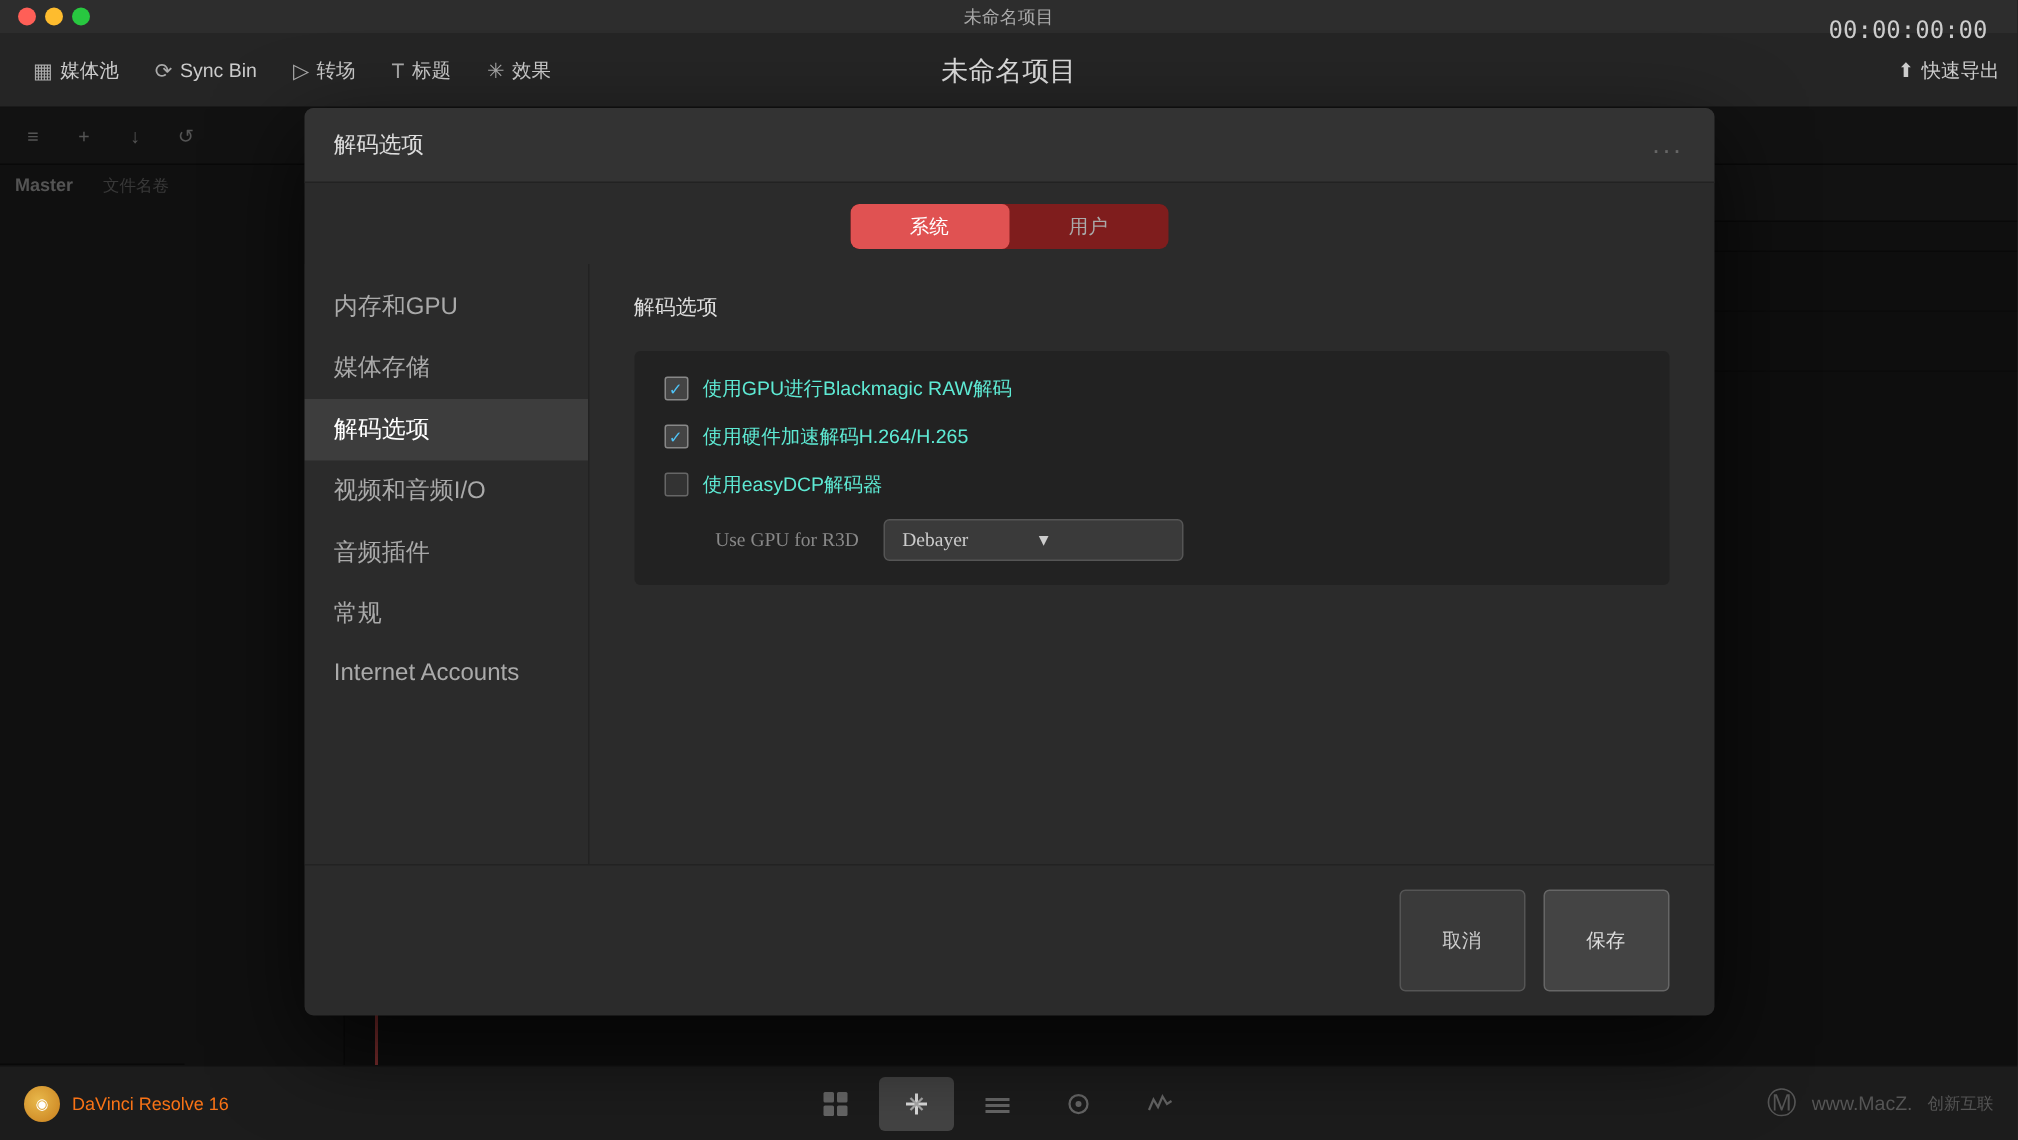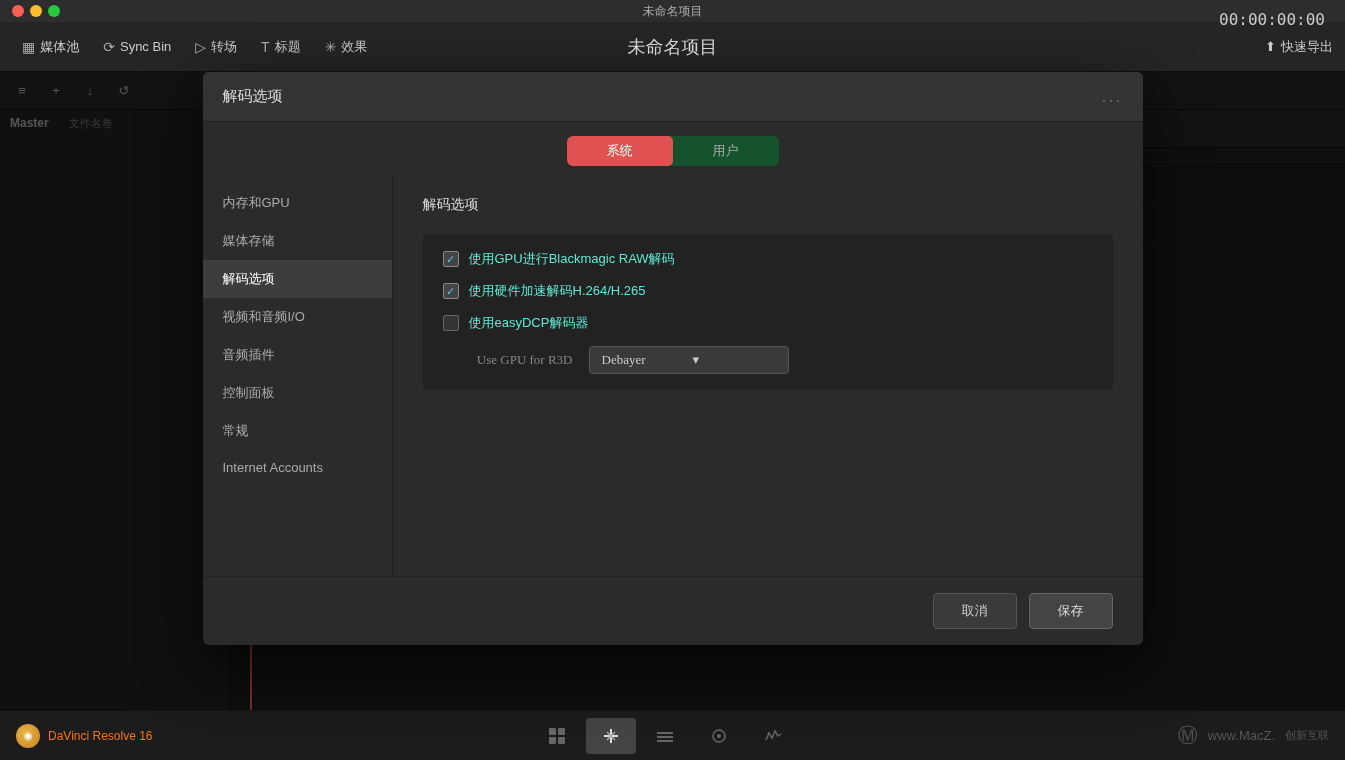--- a/index.html
+++ b/index.html
@@ -292,21 +292,21 @@
     }
 
     
     .dialog-tabs {
       display: flex;
       justify-content: center;
       padding: 14px 0 10px;
     }
     .tab-group {
       display: flex;
-      background: #14532d;
+      background: #7f1d1d;
       border-radius: 6px;
       overflow: hidden;
     }
     .tab-item {
       padding: 6px 40px;
       font-size: 13px;
       cursor: pointer;
       color: #aaa;
     }
     .tab-item.active {
@@ -321,21 +321,21 @@
       min-height: 400px;
     }
     .dialog-sidebar {
       width: 190px;
       background: #2b2b2b;
       padding: 8px 0;
       border-right: 1px solid #222;
     }
     .sidebar-menu-item {
       padding: 10px 20px;
-      font-size: 13px;
+      font-size: 16px;
       color: #aaa;
       cursor: pointer;
     }
     .sidebar-menu-item.active {
       background: #3d3d3d;
       color: #fff;
     }
 
     .dialog-content {
       flex: 1;
@@ -422,21 +422,21 @@
     .btn-cancel {
       padding: 8px 28px;
       background: #3a3a3a;
       border: 1px solid #555;
       border-radius: 4px;
       color: #ccc;
       cursor: pointer;
       font-size: 13px;
     }
     .btn-save {
-      padding: 8px 28px;
+      padding: 24px 28px;
       background: #444;
       border: 1px solid #666;
       border-radius: 4px;
       color: #ddd;
       cursor: pointer;
       font-size: 13px;
     }
 
     
     .playhead {
@@ -590,23 +590,20 @@
         <div class="sidebar-menu-item active">
           <span>解码选项</span>
         </div>
         <div class="sidebar-menu-item">
           <span>视频和音频I/O</span>
         </div>
         <div class="sidebar-menu-item">
           <span>音频插件</span>
         </div>
         <div class="sidebar-menu-item">
-          <span>控制面板</span>
-        </div>
-        <div class="sidebar-menu-item">
           <span>常规</span>
         </div>
         <div class="sidebar-menu-item">
           <span>Internet Accounts</span>
         </div>
       </div>
 
       <div class="dialog-content">
         <div class="content-title">解码选项</div>
         <div class="options-box">

